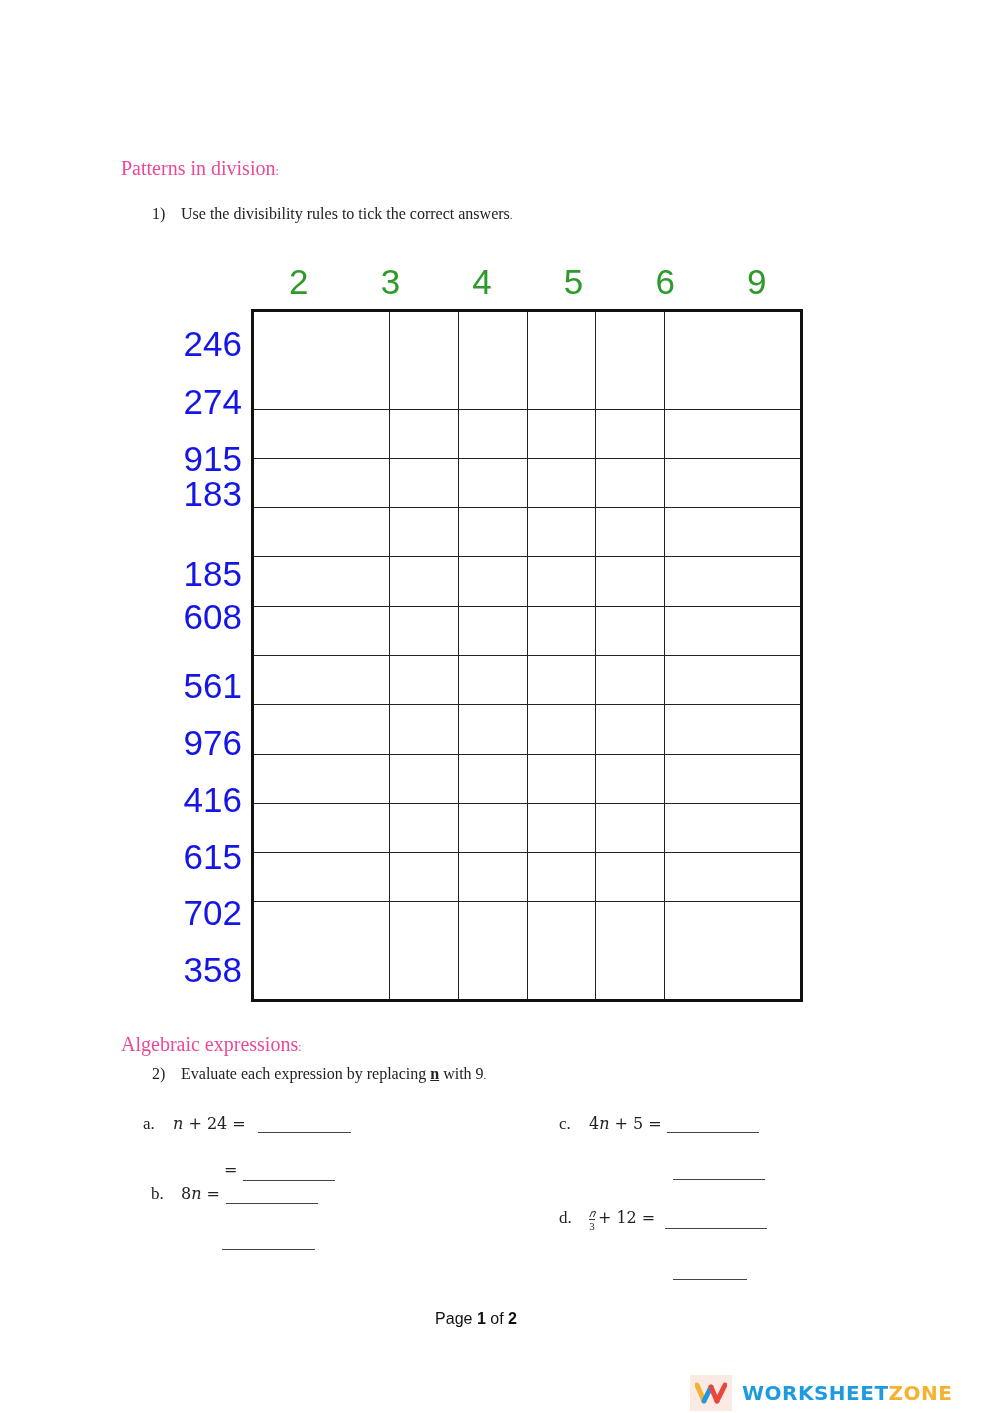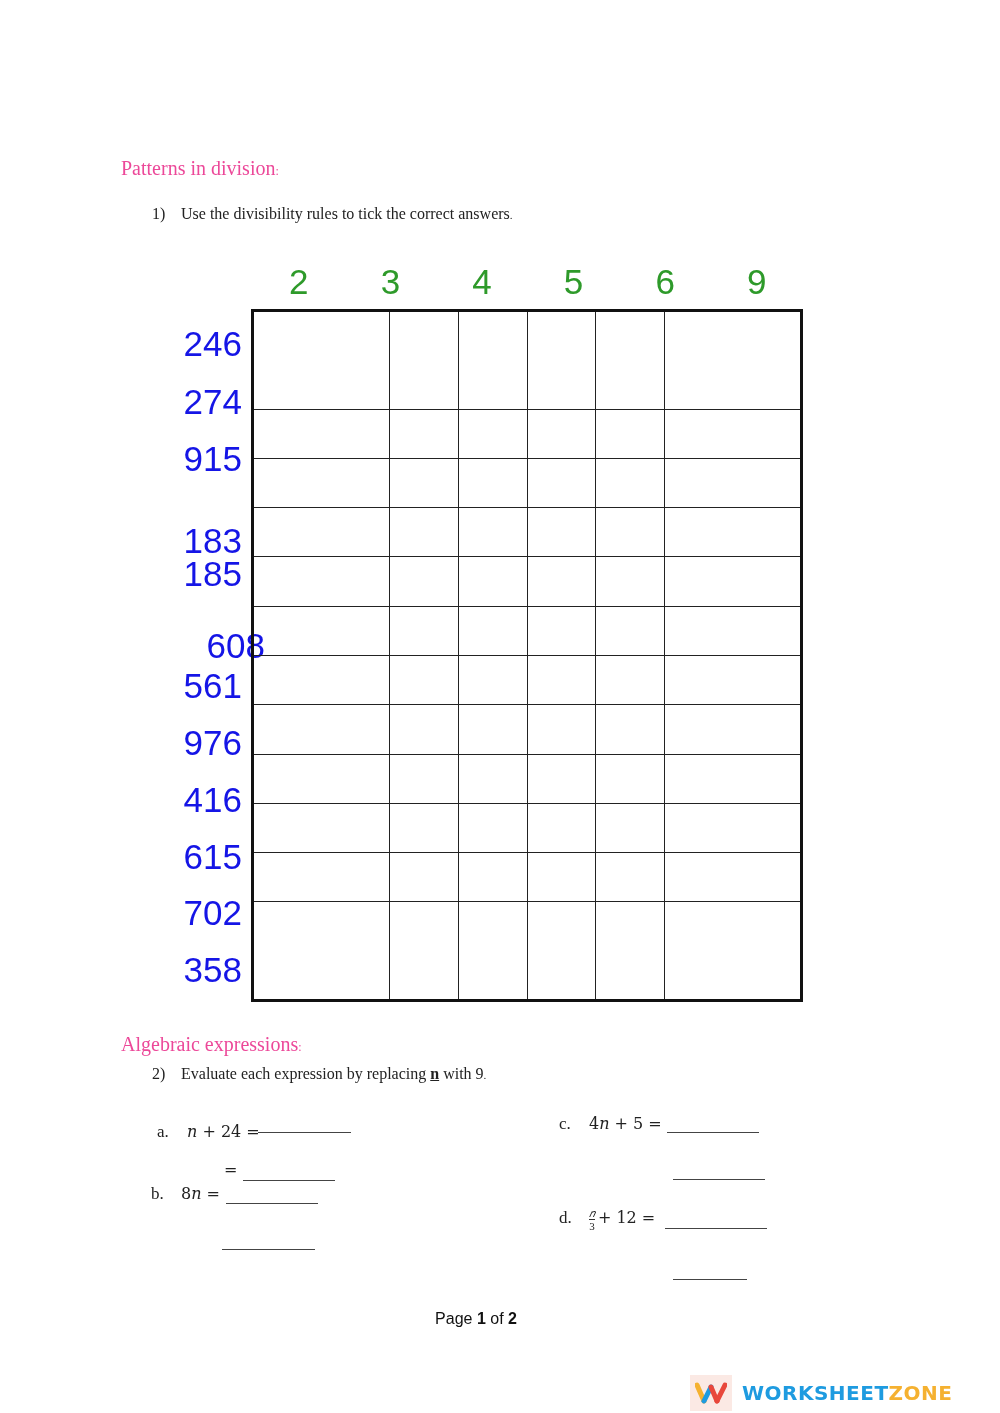--- a/index.html
+++ b/index.html
@@ -40,23 +40,23 @@
   <div class="col-head" style="left:436.2px;">4</div>
   <div class="col-head" style="left:527.8px;">5</div>
   <div class="col-head" style="left:619.4px;">6</div>
   <div class="col-head" style="left:711px;">9</div>
 </div>
 
 <div>
   <div class="row-label" style="top:315px;">246</div>
   <div class="row-label" style="top:372.6px;">274</div>
   <div class="row-label" style="top:430.2px;">915</div>
-  <div class="row-label" style="top:512px;">183</div>
+  <div class="row-label" style="top:465px;">183</div>
   <div class="row-label" style="top:545.4px;">185</div>
-  <div class="row-label" style="top:617px;margin-left:23px;">608</div>
+  <div class="row-label" style="top:588px;">608</div>
   <div class="row-label" style="top:657px;">561</div>
   <div class="row-label" style="top:714px;">976</div>
   <div class="row-label" style="top:771px;">416</div>
   <div class="row-label" style="top:828px;">615</div>
   <div class="row-label" style="top:884px;">702</div>
   <div class="row-label" style="top:941px;">358</div>
 </div>
 
 <table class="grid">
   <tbody>
@@ -159,21 +159,21 @@
   </tbody>
 </table>
 
 <div class="abs heading" style="left:121px; top:1033px;">
   <span>Algebraic expressions</span><span class="colon">:</span>
 </div>
 <div class="abs instr" style="left:152px; top:1065px;">
   <span class="num">2)</span><span style="white-space:pre">Evaluate each expression by replacing </span><span style="font-weight:bold; text-decoration:underline;">n</span><span style="white-space:pre"> with 9</span><span style="font-size:11px">.</span>
 </div>
 
-<div class="abs expr" style="left:157px; top:1114px;margin-top:8px;">
+<div class="abs expr" style="left:143px; top:1114px;">
   <span class="lbl">a.</span><span class="math">𝑛 + 24 =</span>
 </div>
 <div class="line" style="left:258px; top:1132px; width:93px;"></div>
 <div class="abs expr" style="left:224px; top:1160px;"><span class="math">=</span></div>
 <div class="line" style="left:243px; top:1180px; width:92px;"></div>
 
 <div class="abs expr" style="left:151px; top:1184px;">
   <span class="lbl">b.</span><span class="math">8𝑛 =</span>
 </div>
 <div class="line" style="left:226px; top:1203px; width:92px;"></div>

